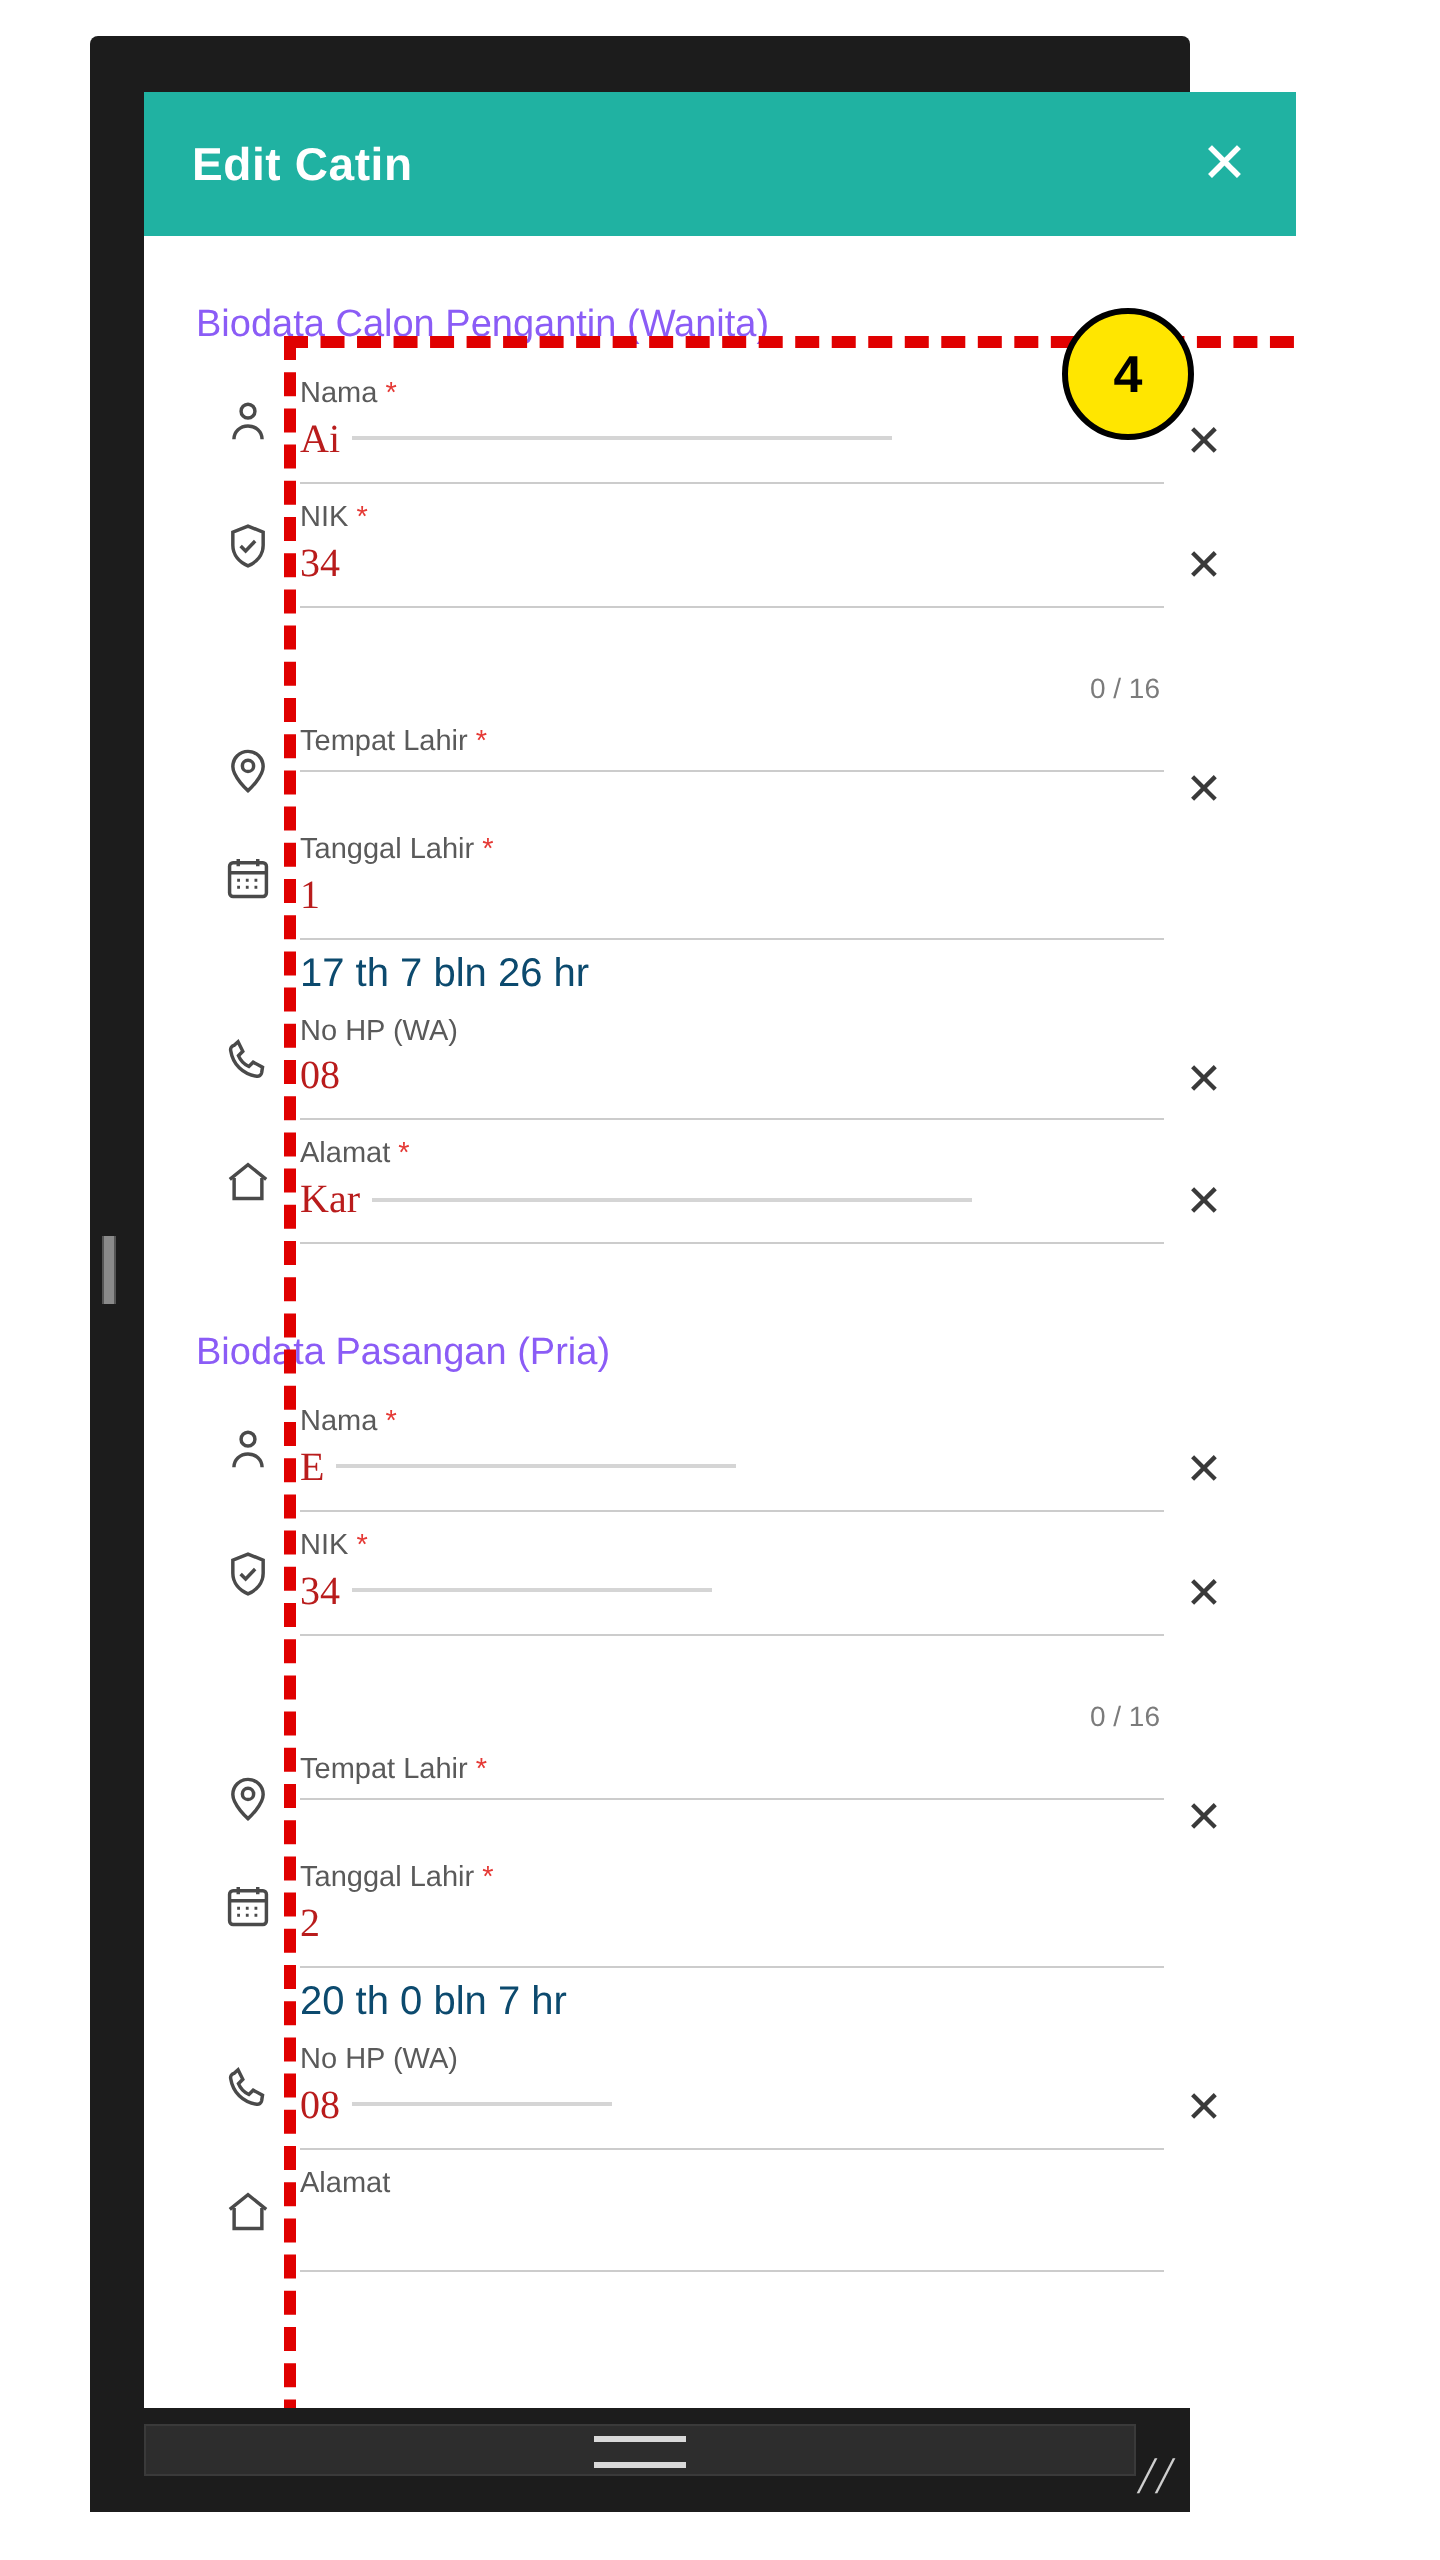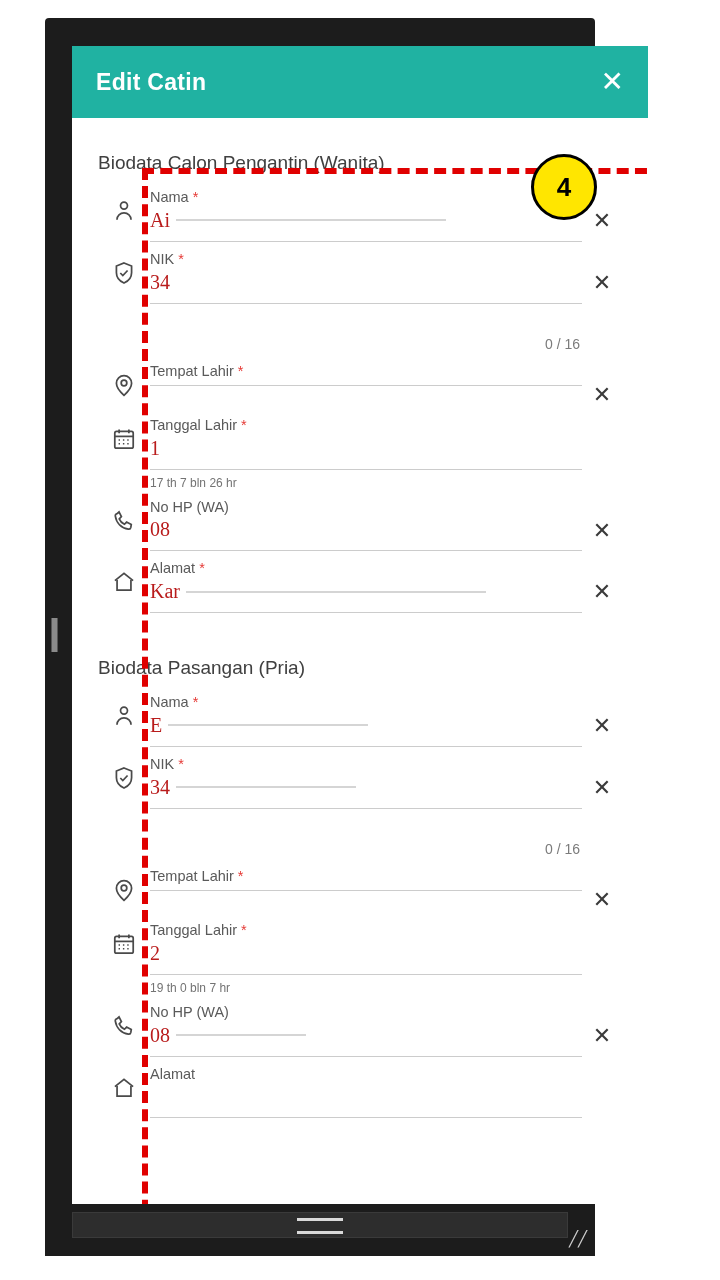--- a/index.html
+++ b/index.html
@@ -113,21 +113,21 @@
     position: relative;
     height: calc(100% - 72px);
     background: #ffffff;
     padding: 18px 26px 0 26px;
     box-sizing: border-box;
     overflow: hidden;
   }
 
   .section-title {
     font-size: 19px;
-    color: #404040;
+    color: #8b5cf6;
     margin: 16px 0 6px 0;
   }
   .section-title.second { margin-top: 44px; }
 
   .field-row {
     display: flex;
     align-items: flex-start;
     padding: 6px 0 0 0;
   }
   .field-icon {
@@ -180,22 +180,22 @@
     cursor: pointer;
   }
   .counter {
     text-align: right;
     font-size: 14px;
     color: #7b7b7b;
     padding: 4px 42px 2px 0;
     margin-top: 28px;
   }
   .helper {
-    font-size: 12px;
-    color: #737373;
+    font-size: 20px;
+    color: #0c4a6e;
     padding: 6px 0 0 52px;
   }
 
   
   .ic { width: 26px; height: 26px; display: block; }
 
   
   .anno-box {
     position: absolute;
     left: 70px;
@@ -374,21 +374,21 @@
                   <path d="M7 13h1.3M11 13h1.3M15 13h1.3M7 16.3h1.3M11 16.3h1.3M15 16.3h1.3"></path>
                 </g>
               </svg>
             </div>  
             <div class="field-main">    
               <div class="field-label"><span>Tanggal Lahir</span><span class="req"> *</span></div>    
               <div class="field-value"><span>2</span></div>  
             </div>  
             <div class="clear-x"></div>
           </div>
-          <div class="helper">19 th 0 bln 7 hr</div>
+          <div class="helper">20 th 0 bln 7 hr</div>
           <div class="field-row">  
             <div class="field-icon">
               <svg class="ic" viewBox="0 0 24 24" fill="none" stroke="#4a4a4a" stroke-width="1.6">
                 <path d="M7.4 3.6L9.6 8l-2 2c.9 2.2 2.6 4 4.8 5l2-2 4.3 2.3-.4 2.6c-.2 1.1-1.2 1.8-2.3 1.6C9.6 18.6 5 14 4 7.6 3.8 6.5 4.5 5.4 5.6 5.2z"></path>
               </svg>
             </div>  
             <div class="field-main">    
               <div class="field-label"><span>No HP (WA)</span></div>    
               <div class="field-value"><span>08</span><span class="redacted" style="width:130px"></span></div>  
             </div>  

